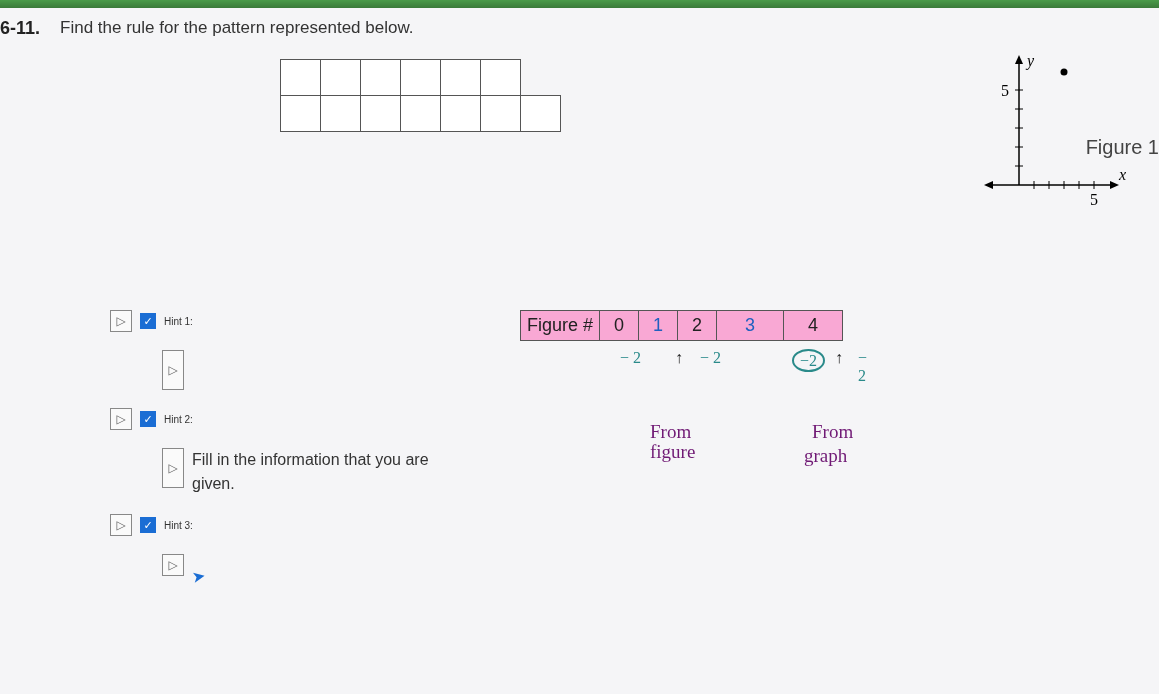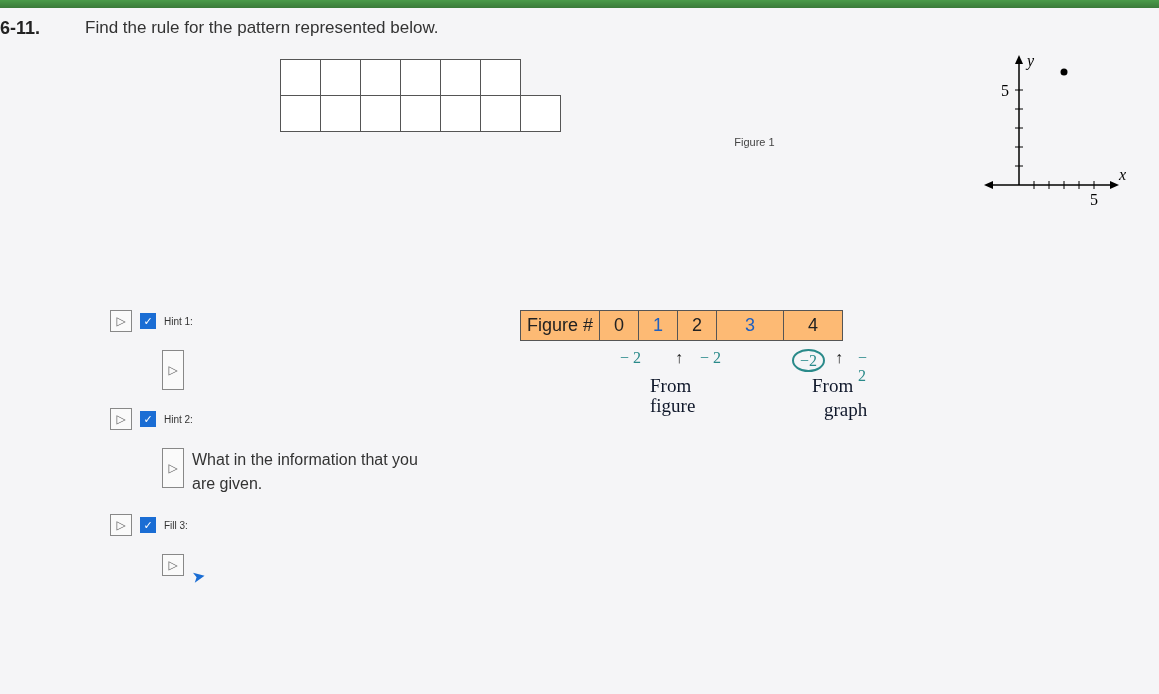--- a/index.html
+++ b/index.html
@@ -14,21 +14,21 @@
 }
 .top-bar {
   height: 8px;
   background: linear-gradient(to bottom, #4a9b4a, #3a7a3a);
 }
 .content {
   padding: 10px 0 0 0;
 }
 .question-header {
   display: flex;
-  gap: 45px;
+  gap: 20px;
   padding-left: 0;
 }
 .qnum {
   font-weight: bold;
   font-size: 18px;
   padding-left: 0;
 }
 .qtext {
   font-size: 17px;
   color: #333;
@@ -41,22 +41,22 @@
   border-collapse: collapse;
 }
 .tile-grid td {
   width: 40px;
   height: 36px;
   border: 1px solid #555;
   background: #fff;
 }
 .tile-grid td.empty { border: none; background: transparent; }
 .figure-label {
-  text-align: center;
-  font-size: 11px;
+  text-align: right;
+  font-size: 20px;
   color: #444;
   margin-top: 4px;
   margin-left: 70px;
 }
 .graph-area {
   position: absolute;
   right: 30px;
   top: 50px;
 }
 .hints-col {
@@ -126,21 +126,21 @@
   top: 310px;
 }
 .data-table {
   border-collapse: collapse;
 }
 .data-table td, .data-table th {
   border: 1px solid #555;
   padding: 4px 14px;
   font-size: 18px;
   text-align: center;
-  background: #fdba74;
+  background: #f9a8d4;
   font-weight: normal;
 }
 .data-table .rowhead {
   text-align: left;
   padding: 4px 6px;
 }
 .blue-val { color: #2060c0; }
 .circled {
   display: inline-block;
   border: 2px solid #2060c0;
@@ -150,21 +150,22 @@
 }
 .annotations {
   position: relative;
   margin-top: 6px;
   font-family: 'Times New Roman', serif;
 }
 .ann-item { position: absolute; }
 .teal { color: #2a8a8a; }
 .ann-labels {
   font-size: 19px;
-  color: #0f172a;
+  color: #701a75;
+  margin-top: 46px;
 }
 .cursor-icon {
   position: absolute;
   left: 192px;
   top: 567px;
   font-size: 16px;
   color: #1a6dd4;
   transform: rotate(-10deg);
 }
 </style>
@@ -247,27 +248,27 @@
     <div class="sub-expand">▷</div>
   </div>
 
   <div class="hint-row">
     <div class="expand-icon">▷</div>
     <span class="checkbox">✓</span>
     <span class="hint-label">Hint 2:</span>
   </div>
   <div class="sub-hint">
     <div class="sub-expand">▷</div>
-    <div class="sub-text">What in the information that you are given.</div>
+    <div class="sub-text">Fill in the information that you are given.</div>
   </div>
 
   <div class="hint-row">
     <div class="expand-icon">▷</div>
     <span class="checkbox">✓</span>
-    <span class="hint-label">Fill 3:</span>
+    <span class="hint-label">Hint 3:</span>
   </div>
   <div class="sub-hint" style="margin-bottom:0">
     <div class="sub-expand" style="height:22px">▷</div>
   </div>
 </div>
 
 <span class="cursor-icon">➤</span>
 
 <div class="data-table-wrap">
   <table class="data-table">
@@ -289,15 +290,15 @@
     <span class="ann-item teal" style="left:180px;top:2px">− 2</span>
 
     <span class="ann-item teal" style="left:272px;top:2px"><span class="circled" style="border-color:#2a8a8a;color:#2a8a8a">−2</span></span>
     <span class="ann-item" style="left:315px;top:2px">↑</span>
     <span class="ann-item teal" style="left:338px;top:2px">− 2</span>
 
     <span class="ann-item ann-labels" style="left:130px;top:28px">From</span>
     <span class="ann-item ann-labels" style="left:130px;top:48px">figure</span>
 
     <span class="ann-item ann-labels" style="left:292px;top:28px">From</span>
-    <span class="ann-item ann-labels" style="left:304px;top:52px">graph</span>
+    <span class="ann-item ann-labels" style="left:284px;top:52px">graph</span>
   </div>
 </div>
 
 </body></html>

